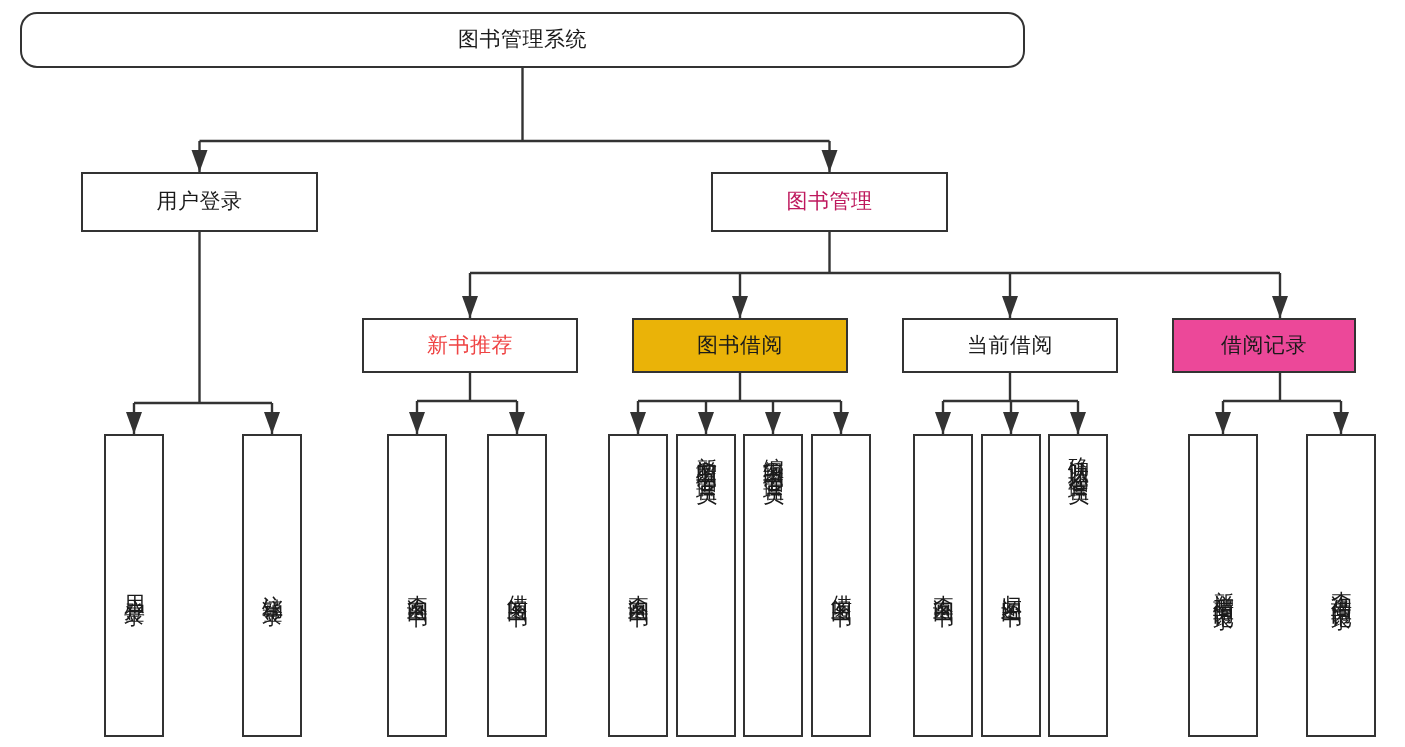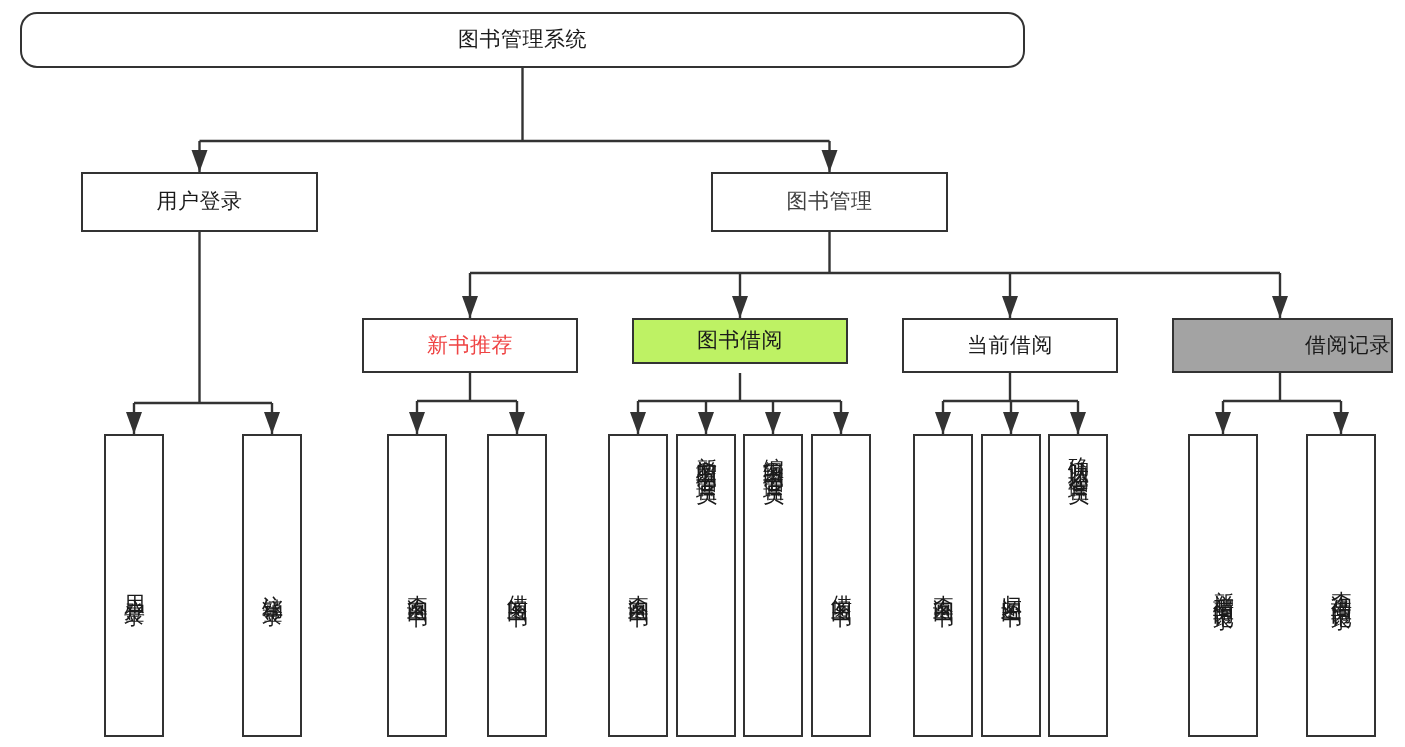--- a/index.html
+++ b/index.html
@@ -146,32 +146,32 @@
     </svg>
 
   <div id="node-layer">
       <div class="node-box horizontal" style="left: 20px; top: 12px; width: 1005px; height: 56px; border-color: rgb(51, 51, 51); background: rgb(255, 255, 255); border-radius: 17px;">
         <div class="node-label" style="color: rgb(26, 26, 26);">图书管理系统</div>
       </div>
       <div class="node-box horizontal" style="left: 81px; top: 172px; width: 237px; height: 60px; border-color: rgb(51, 51, 51); background: rgb(255, 255, 255);">
         <div class="node-label" style="color: rgb(26, 26, 26);">用户登录</div>
       </div>
       <div class="node-box horizontal" style="left: 711px; top: 172px; width: 237px; height: 60px; border-color: rgb(51, 51, 51); background: rgb(255, 255, 255);">
-        <div class="node-label" style="color: #404040;">图书管理</div>
+        <div class="node-label" style="color: #be185d;">图书管理</div>
       </div>
       <div class="node-box horizontal" style="left: 362px; top: 318px; width: 216px; height: 55px; border-color: rgb(51, 51, 51); background: rgb(255, 255, 255);">
         <div class="node-label" style="color: #ef4444;">新书推荐</div>
       </div>
-      <div class="node-box horizontal" style="left: 632px; top: 318px; width: 216px; height: 46px; border-color: rgb(51, 51, 51); background: #bef264;">
+      <div class="node-box horizontal" style="left: 632px; top: 318px; width: 216px; height: 55px; border-color: rgb(51, 51, 51); background: #eab308;">
         <div class="node-label" style="color: rgb(26, 26, 26);">图书借阅</div>
       </div>
       <div class="node-box horizontal" style="left: 902px; top: 318px; width: 216px; height: 55px; border-color: rgb(51, 51, 51); background: rgb(255, 255, 255);">
         <div class="node-label" style="color: rgb(26, 26, 26);">当前借阅</div>
       </div>
-      <div class="node-box horizontal" style="left: 1172px; top: 318px; width: 221px; height: 55px; border-color: rgb(51, 51, 51); background: #a3a3a3; justify-content: flex-end;">
+      <div class="node-box horizontal" style="left: 1172px; top: 318px; width: 184px; height: 55px; border-color: rgb(51, 51, 51); background: #ec4899;">
         <div class="node-label" style="color: rgb(26, 26, 26);">借阅记录</div>
       </div>
       <div class="node-box vertical centered" style="left: 104px; top: 434px; width: 60px; height: 303px; border-color: rgb(51, 51, 51); background: rgb(255, 255, 255);">
         <div class="node-label" style="color: rgb(26, 26, 26);">用户登录</div>
       </div>
       <div class="node-box vertical centered" style="left: 242px; top: 434px; width: 60px; height: 303px; border-color: rgb(51, 51, 51); background: rgb(255, 255, 255);">
         <div class="node-label" style="color: rgb(26, 26, 26);">注销登录</div>
       </div>
       <div class="node-box vertical centered" style="left: 387px; top: 434px; width: 60px; height: 303px; border-color: rgb(51, 51, 51); background: rgb(255, 255, 255);">
         <div class="node-label" style="color: rgb(26, 26, 26);">查询图书</div>

